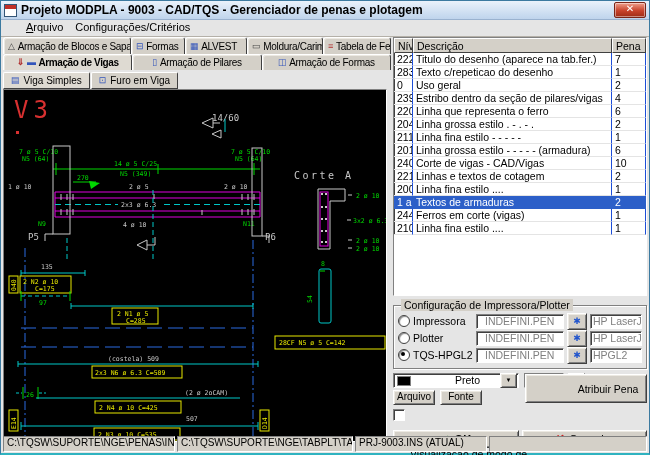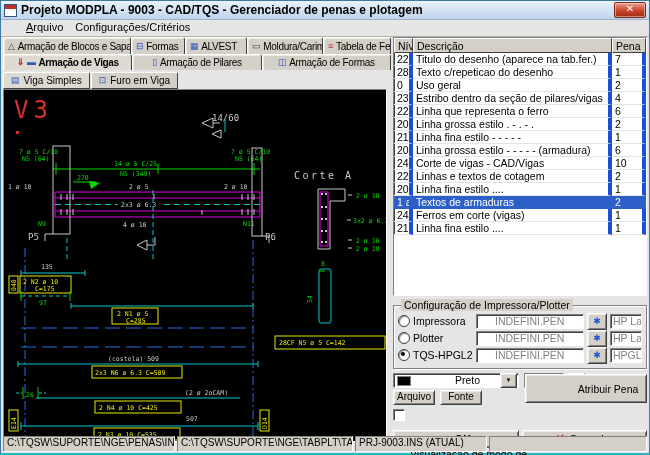--- a/index.html
+++ b/index.html
@@ -44,34 +44,34 @@
   .o-cyn{stroke:#00c8c8;fill:none}.o-blu{stroke:#2a6ae0;fill:none}.o-yel{stroke:#e8e800;fill:none}
   
   .raised{background:#d4d0c8;border:1px solid;border-color:#fff #404040 #404040 #fff;box-shadow:inset 1px 1px 0 #ece9e2,inset -1px -1px 0 #808080;}
   .sunken{background:#fff;border:1px solid;border-color:#808080 #fff #fff #808080;box-shadow:inset 1px 1px 0 #404040;}
   
   .lv{height:259px;box-sizing:border-box;overflow:hidden;display:flex;flex-direction:column;flex:0 0 auto;}
   .thead{display:flex;height:15px;flex:0 0 auto;background:#d4d0c8;}
   .th{box-sizing:border-box;font-size:10.5px;padding:1px 3px;background:#d4d0c8;
     border:1px solid;border-color:#fff #404040 #404040 #fff;white-space:nowrap;overflow:hidden;}
   .trow{display:flex;height:13px;flex:0 0 auto;}
-  .td{box-sizing:border-box;font-size:10.5px;line-height:12px;padding:0 3px;border-right:4px solid #1d4ed8;
+  .td{box-sizing:border-box;font-size:10.5px;line-height:12px;padding:0 3px;border-right:1px solid #1d4ed8;
     border-bottom:1px solid #e4e4e4;white-space:nowrap;overflow:hidden;}
   .cN{width:19px;flex:0 0 auto}.cD{flex:1;min-width:0}.cP{width:34px;flex:0 0 auto}
   .trow.sel .td{background:#2c5fc8;color:#fff;border-color:#2c5fc8;}
   .lvfill{flex:1;background:#fff;}
   
   .groupbox{position:relative;margin-top:9px;height:64px;border:1px solid #808080;box-shadow:inset 1px 1px 0 #fff,1px 1px 0 #fff;
     padding:6px 3px 2px 3px;box-sizing:border-box;flex:0 0 auto;}
   .legend{position:absolute;top:-7px;left:7px;background:#d4d0c8;padding:0 3px;font-size:10.5px;}
   .grow{display:flex;align-items:center;gap:3px;height:16px;margin:1px 1px;}
   .radio{width:10px;height:10px;border-radius:50%;background:#fff;border:1px solid #404040;box-shadow:inset 1px 1px 1px #909090;position:relative;flex:0 0 auto;}
   .radio.sel::after{content:"";position:absolute;left:2px;top:2px;width:4px;height:4px;border-radius:50%;background:#000;}
   .rlabel{width:60px;font-size:10.5px;flex:0 0 auto;}
-  .penfield{width:70px;height:13px;font-size:10.5px;line-height:13px;color:#808080;padding:0 18px;flex:0 0 auto;overflow:hidden;}
+  .penfield{width:70px;height:13px;font-size:10.5px;line-height:13px;color:#808080;padding:0 8px;flex:0 0 auto;overflow:hidden;}
   .gearbtn{width:18px;height:15px;font-size:9px;line-height:14px;text-align:center;color:#2255cc;flex:0 0 auto;}
   .drvfield{flex:1;height:13px;font-size:10.5px;line-height:13px;color:#808080;padding:0 2px;min-width:0;white-space:nowrap;overflow:hidden;}
   
   .pencontrols{position:relative;margin-top:4px;height:31px;flex:0 0 auto;}
   .pcrow{display:flex;gap:5px;align-items:center;}
   .colorsel{width:126px;height:15px;display:flex;align-items:center;gap:4px;padding:0 1px 0 3px;box-sizing:border-box;}
   .swatch{width:12px;height:8px;background:#000;border:1px solid #808080;flex:0 0 auto;}
   .selval{flex:1;font-size:10.5px;line-height:13px;overflow:hidden;padding-left:40px;}
   .ddarrow{width:15px;height:13px;font-size:6px;line-height:12px;text-align:center;flex:0 0 auto;}
   .widthsel{width:40px;height:15px;display:flex;align-items:center;padding-left:3px;box-sizing:border-box;}

